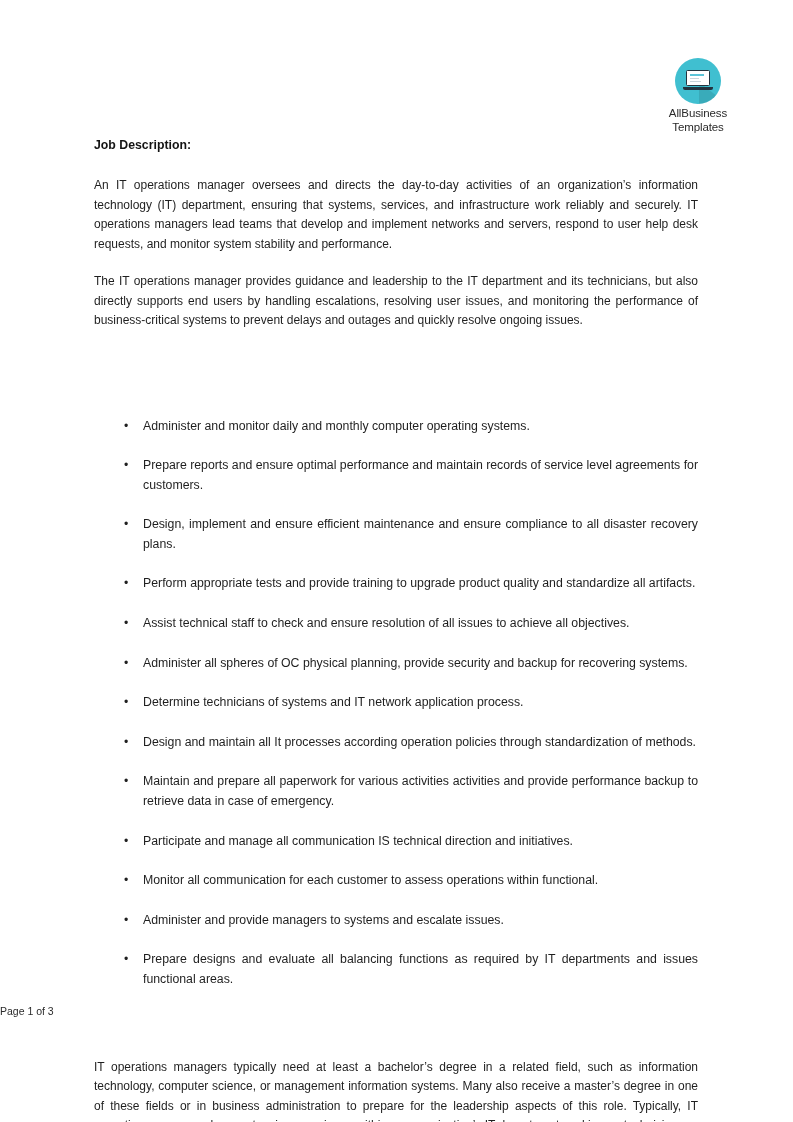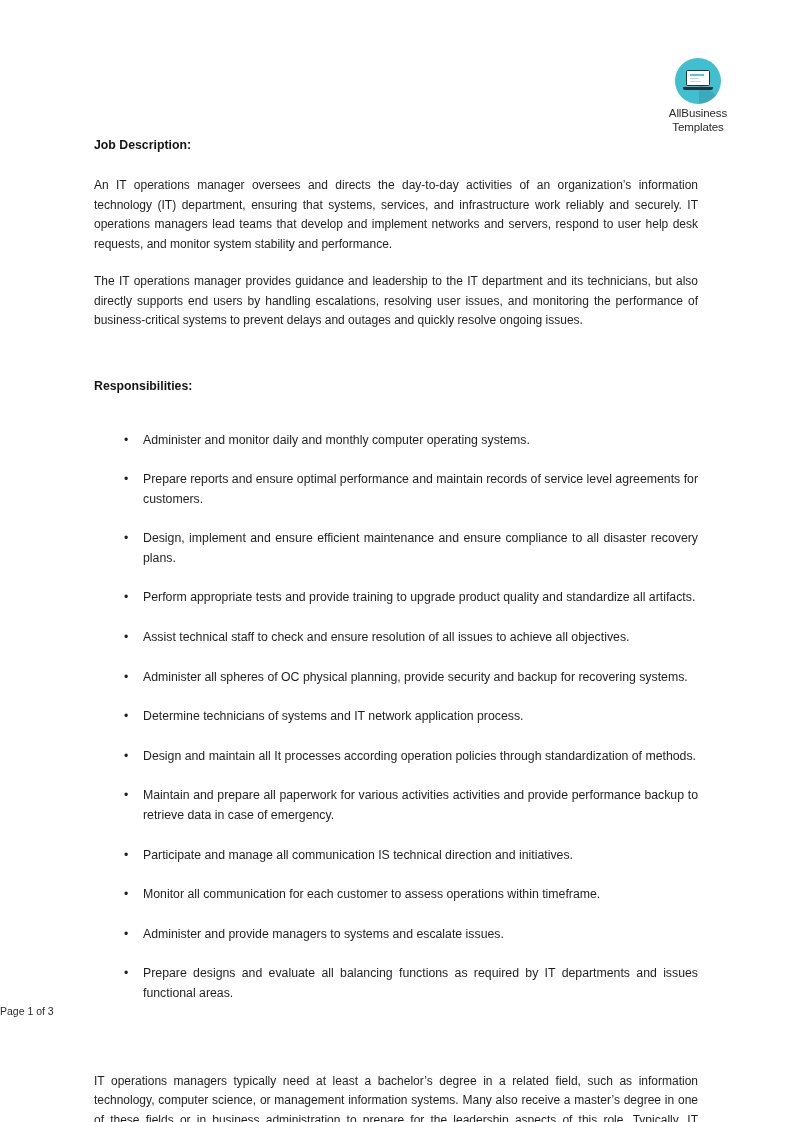--- a/index.html
+++ b/index.html
@@ -209,21 +209,20 @@
   <div class="content">
 
     <div class="section-heading">Job Description:</div>
     <div class="gap-24"></div>
     <p class="para">An IT operations manager oversees and directs the day-to-day activities of an organization’s information technology (IT) department, ensuring that systems, services, and infrastructure work reliably and securely. IT operations managers lead teams that develop and implement networks and servers, respond to user help desk requests, and monitor system stability and performance.</p>
     <div class="gap-18"></div>
     <p class="para">The IT operations manager provides guidance and leadership to the IT department and its technicians, but also directly supports end users by handling escalations, resolving user issues, and monitoring the performance of business-critical systems to prevent delays and outages and quickly resolve ongoing issues.</p>
 
     <div class="gap-48"></div>
 
-    <div class="section-heading">Responsibilities:</div>
     <div class="gap-18"></div>
 
     <ul class="resp-list">
       <li>
           <span class="bullet">•</span>
           <span class="li-text">Administer and monitor daily and monthly computer operating systems.</span>
         </li>
       <li>
           <span class="bullet">•</span>
           <span class="li-text">Prepare reports and ensure optimal performance and maintain records of service level agreements for customers.</span>
@@ -255,21 +254,21 @@
       <li>
           <span class="bullet">•</span>
           <span class="li-text">Maintain and prepare all paperwork for various activities activities and provide performance backup to retrieve data in case of emergency.</span>
         </li>
       <li>
           <span class="bullet">•</span>
           <span class="li-text">Participate and manage all communication IS technical direction and initiatives.</span>
         </li>
       <li>
           <span class="bullet">•</span>
-          <span class="li-text">Monitor all communication for each customer to assess operations within timeframe.</span>
+          <span class="li-text">Monitor all communication for each customer to assess operations within functional.</span>
         </li>
       <li>
           <span class="bullet">•</span>
           <span class="li-text">Administer and provide managers to systems and escalate issues.</span>
         </li>
       <li>
           <span class="bullet">•</span>
           <span class="li-text">Prepare designs and evaluate all balancing functions as required by IT departments and issues functional areas.</span>
         </li>
     </ul>

